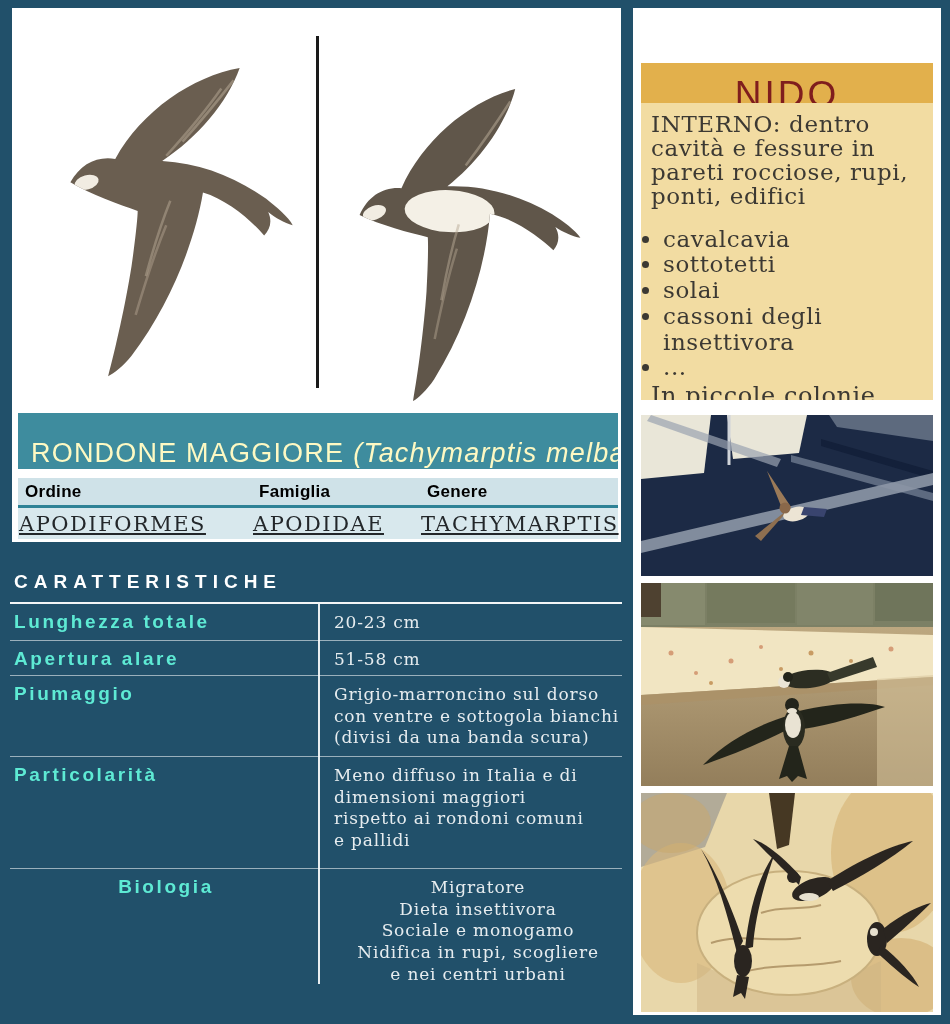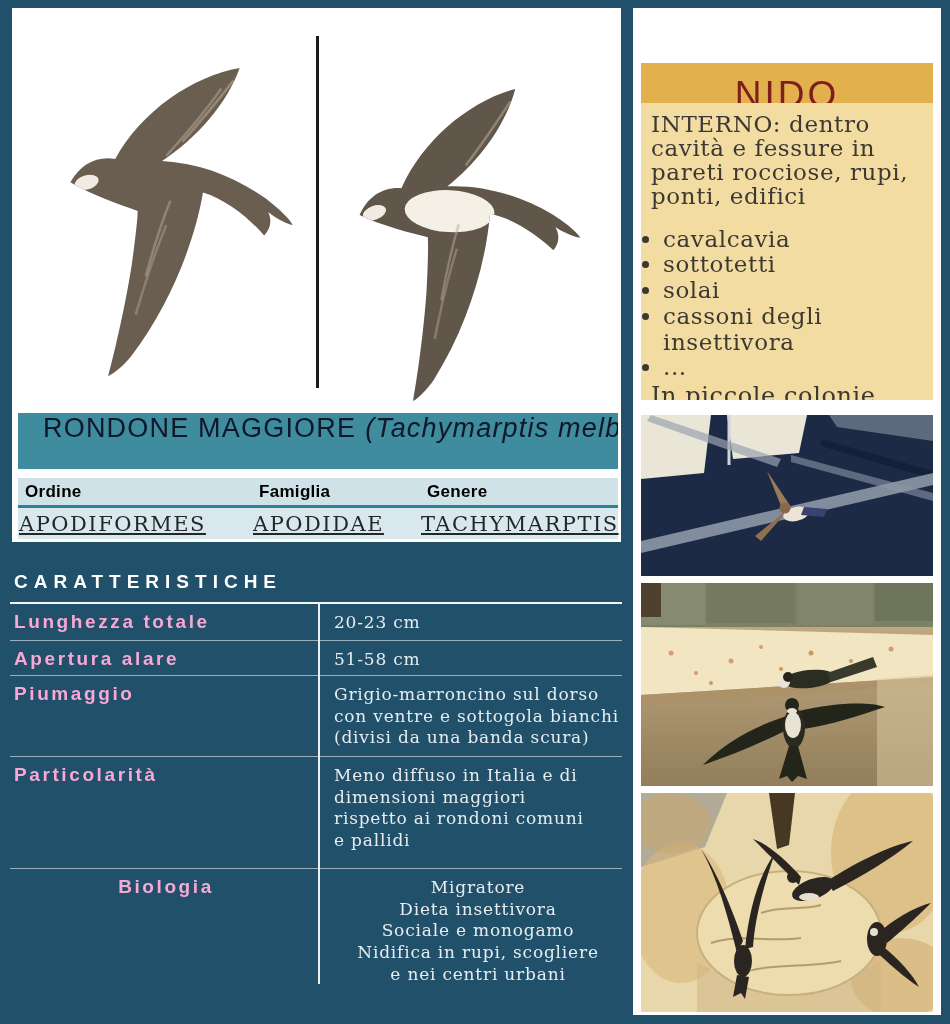--- a/index.html
+++ b/index.html
@@ -3,43 +3,43 @@
 <meta charset="utf-8">
 <style>
   html,body{margin:0;padding:0;background:#21506a;}
   .canvas{position:relative;width:950px;height:1024px;background:#21506a;overflow:hidden;
           font-family:"Liberation Sans",sans-serif;}
 
   
   .left-panel{position:absolute;left:12px;top:8px;width:609px;height:534px;background:#ffffff;}
   .illustration-area{position:absolute;left:0;top:0;width:609px;height:405px;}
   .species-band{position:absolute;left:6px;right:3px;top:405px;height:56px;background:#3e8c9e;
-                display:flex;align-items:flex-start;padding-left:25px;box-sizing:border-box;
-                color:#0f172a;font-size:27px;letter-spacing:1.2px;white-space:nowrap;overflow:hidden;}
+                display:flex;align-items:flex-end;padding-left:13px;box-sizing:border-box;
+                color:#fef9c3;font-size:27px;letter-spacing:1.2px;white-space:nowrap;overflow:hidden;}
   .species-band .sci{font-style:italic;margin-left:9px;}
   .tax-table{position:absolute;left:6px;right:3px;top:470px;}
   .tax-head{height:27px;background:#cfe2e8;border-bottom:3px solid #2e8296;
             display:grid;grid-template-columns:39% 28% 33%;align-items:center;
             font-weight:bold;font-size:17px;color:#000000;letter-spacing:.3px;}
   .tax-head div{padding-left:7px;}
   .tax-vals{height:31px;background:#d8e8ed;display:grid;grid-template-columns:39% 28% 33%;
             align-items:center;font-family:"DejaVu Serif",serif;font-size:21px;color:#23272a;
             letter-spacing:1.5px;}
   .tax-vals div{padding-left:1px;white-space:nowrap;text-decoration:underline;}
 
   
   .chars{position:absolute;left:10px;top:562px;width:612px;}
   .chars-title{padding:9px 0 9px 4px;color:#ffffff;font-size:19px;font-weight:600;
                letter-spacing:6px;border-bottom:2px solid rgba(255,255,255,.95);}
   .chars-rows{position:relative;}
   .chars-rows .vline{position:absolute;left:308px;top:0;bottom:6px;width:2px;
                      background:rgba(255,255,255,.9);}
   .crow{display:grid;grid-template-columns:308px 1fr;border-bottom:1px solid rgba(255,255,255,.55);}
   .crow.last{border-bottom:none;text-align:center;}
-  .crow .lbl{padding:7px 0 4px 4px;color:#f9a8d4;font-weight:bold;font-size:19px;letter-spacing:2.6px;}
+  .crow .lbl{padding:7px 0 4px 4px;color:#5eead4;font-weight:bold;font-size:19px;letter-spacing:2.6px;}
   .crow .val{padding:8px 0 4px 16px;color:#e6ecef;font-family:"DejaVu Serif",serif;font-size:17px;
              letter-spacing:.8px;line-height:1.28;white-space:pre-line;}
   .r0{min-height:36px}.r1{min-height:31px}.r2{min-height:34px}
   .r3{min-height:80px}.r4{min-height:111px}.r5{min-height:108px}
 
   
   .right-panel{position:absolute;left:633px;top:8px;width:308px;height:1007px;background:#ffffff;}
   .nido-header{position:absolute;left:8px;top:7px;width:292px;height:64px;background:#e2b04c;
                display:flex;align-items:center;justify-content:center;color:#7f1d1d;
                font-size:37px;letter-spacing:3px;margin-top:48px;}

